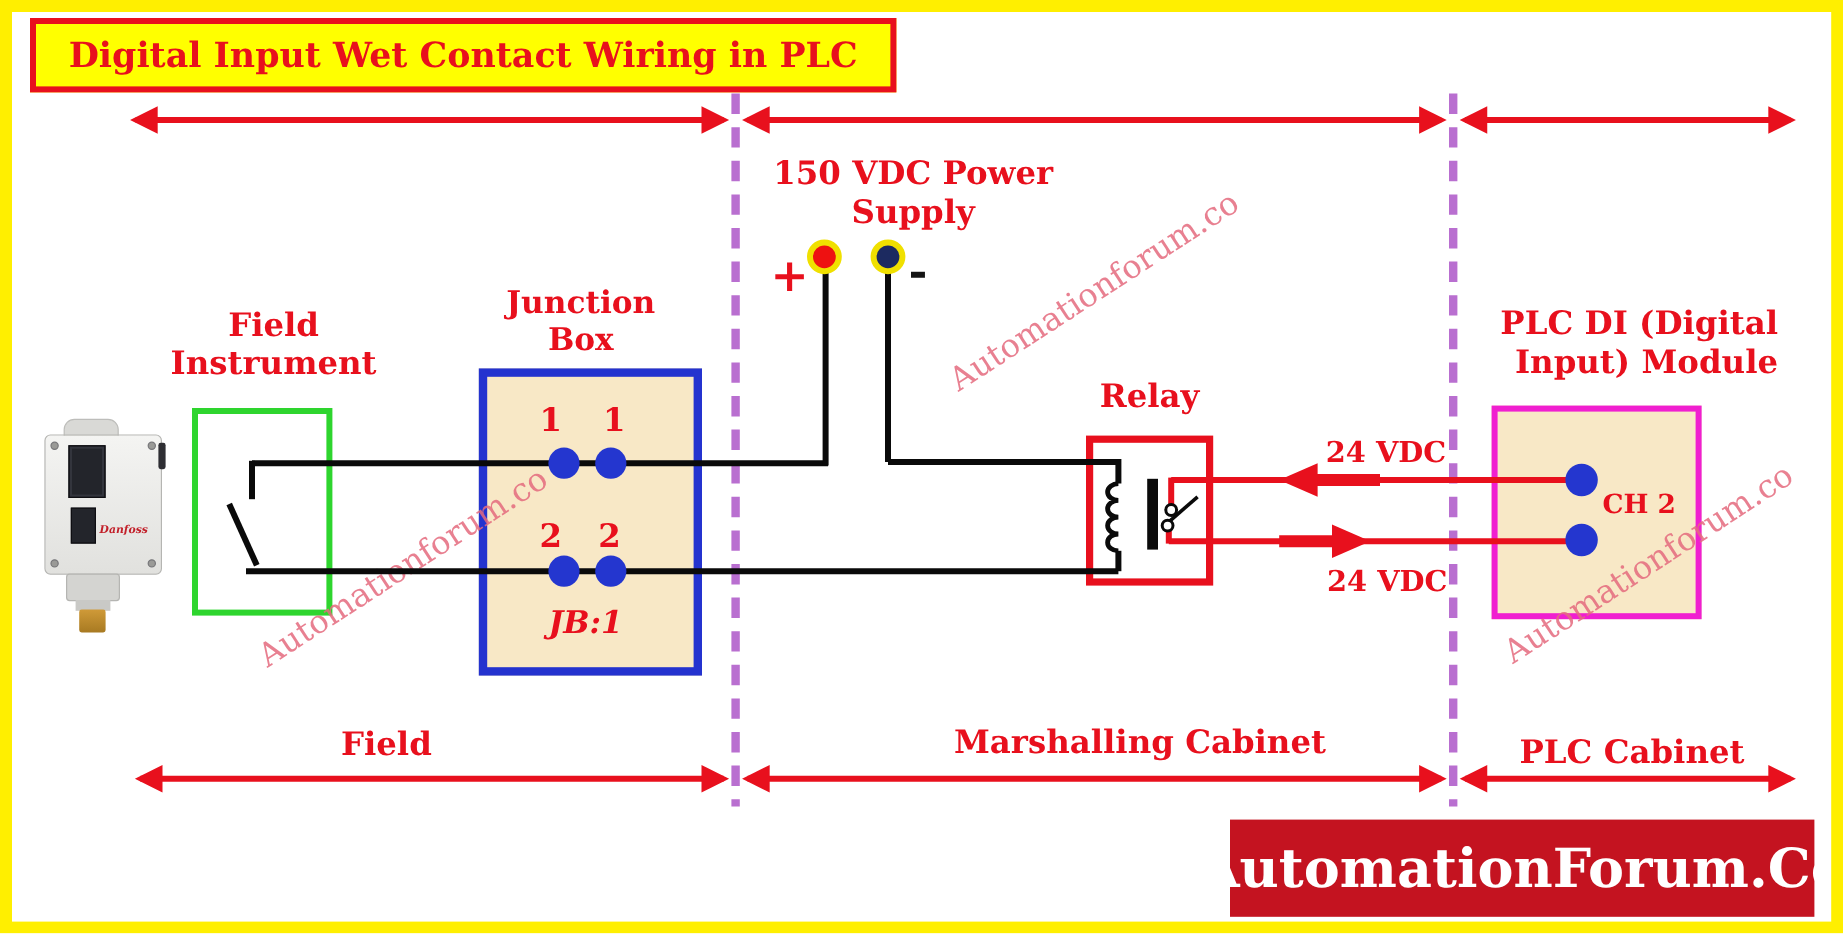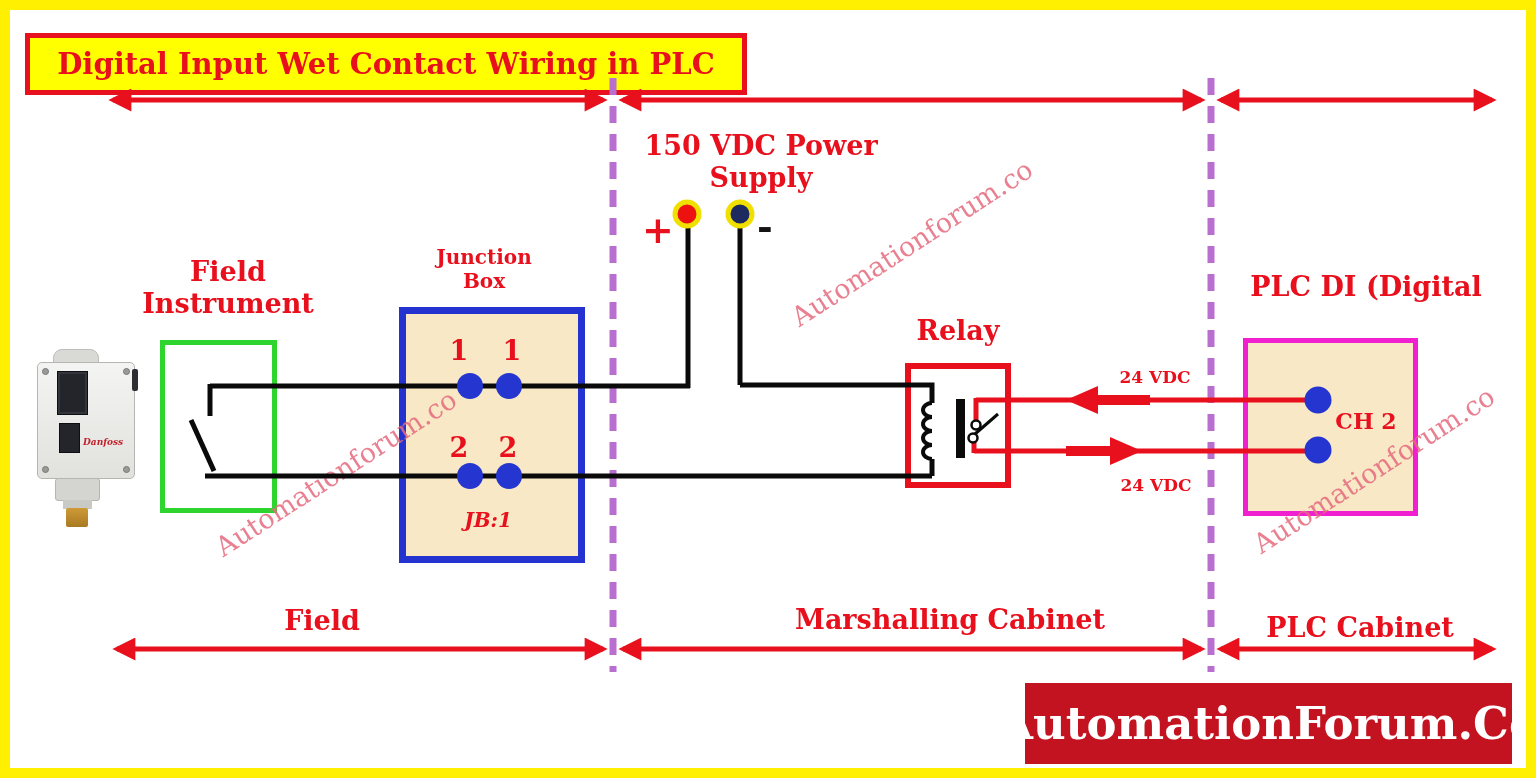--- a/index.html
+++ b/index.html
@@ -2,27 +2,27 @@
 <html><head>
 <meta charset="utf-8">
 <style>
   html,body{margin:0;padding:0;background:#fff;}
   .canvas{position:relative;width:1536px;height:778px;background:#ffffff;overflow:hidden;
           font-family:"DejaVu Serif","Liberation Serif",serif;}
   .frame{position:absolute;inset:0;border:10px solid #ffef00;z-index:50;pointer-events:none;}
   .abs{position:absolute;}
   .red{color:#e8101d;font-weight:bold;}
   .ctr{transform:translate(-50%,-50%);text-align:center;white-space:nowrap;}
-  .title-box{left:25px;top:33px;width:722px;height:62px;background:#ffff00;border:5px solid #e8101d;
+  .title-box{left:25px;top:15px;width:722px;height:62px;background:#ffff00;border:5px solid #e8101d;
              box-sizing:border-box;display:flex;align-items:center;justify-content:center;z-index:2;}
   .title-box span{font-size:29px;font-weight:bold;color:#e8101d;white-space:nowrap;}
   .lbl{z-index:3;line-height:1.2;}
   .lbl-27{font-size:27px;}
-  .lbl-26{font-size:20px;}
-  .lbl-20{font-size:17px;}
+  .lbl-26{font-size:26px;}
+  .lbl-20{font-size:24px;}
   .lbl-19{font-size:22px;}
   .green-box{left:160px;top:340px;width:117px;height:173px;border:5px solid #2ed52e;box-sizing:border-box;z-index:2;}
   .jb-box{left:399px;top:307px;width:186px;height:256px;border:7px solid #2433cf;background:#f8e8c6;box-sizing:border-box;z-index:2;}
   .plc-box{left:1243px;top:338px;width:175px;height:178px;border:5px solid #f01fd0;background:#f8e8c6;box-sizing:border-box;z-index:2;}
   .relay-box{left:905px;top:363px;width:106px;height:125px;border:6px solid #e8101d;background:#fff;box-sizing:border-box;z-index:2;}
   .logo-box{left:1025px;top:683px;width:487px;height:81px;background:#c41320;display:flex;align-items:center;justify-content:center;z-index:4;}
   .logo-box span{color:#fff;font-size:45px;font-weight:bold;white-space:nowrap;}
   .watermark{z-index:8;color:#e56b7e;opacity:.85;font-size:27px;white-space:nowrap;
              transform:translate(-50%,-50%) rotate(-33deg);}
   .plus{font-size:38px;color:#e8101d;font-weight:bold;z-index:3;}
@@ -64,20 +64,21 @@
     <div>150 VDC Power</div>
     <div>Supply</div>
   </div>
 
   <div class="abs ctr red lbl lbl-27" style="left:958px;top:331px;">
     <div>Relay</div>
   </div>
 
   <div class="abs ctr red lbl lbl-27" style="left:1366px;top:287px;text-align:right;">
     <div>PLC DI (Digital</div>
+    <div>Input)  Module</div>
   </div>
 
   <div class="abs ctr red lbl lbl-27" style="left:322px;top:621px;">Field</div>
   <div class="abs ctr red lbl lbl-27" style="left:950px;top:620px;">Marshalling Cabinet</div>
   <div class="abs ctr red lbl lbl-27" style="left:1360px;top:628px;">PLC Cabinet</div>
 
   <div class="abs green-box"></div>
   <div class="abs jb-box"></div>
   <div class="abs relay-box"></div>
   <div class="abs plc-box"></div>

